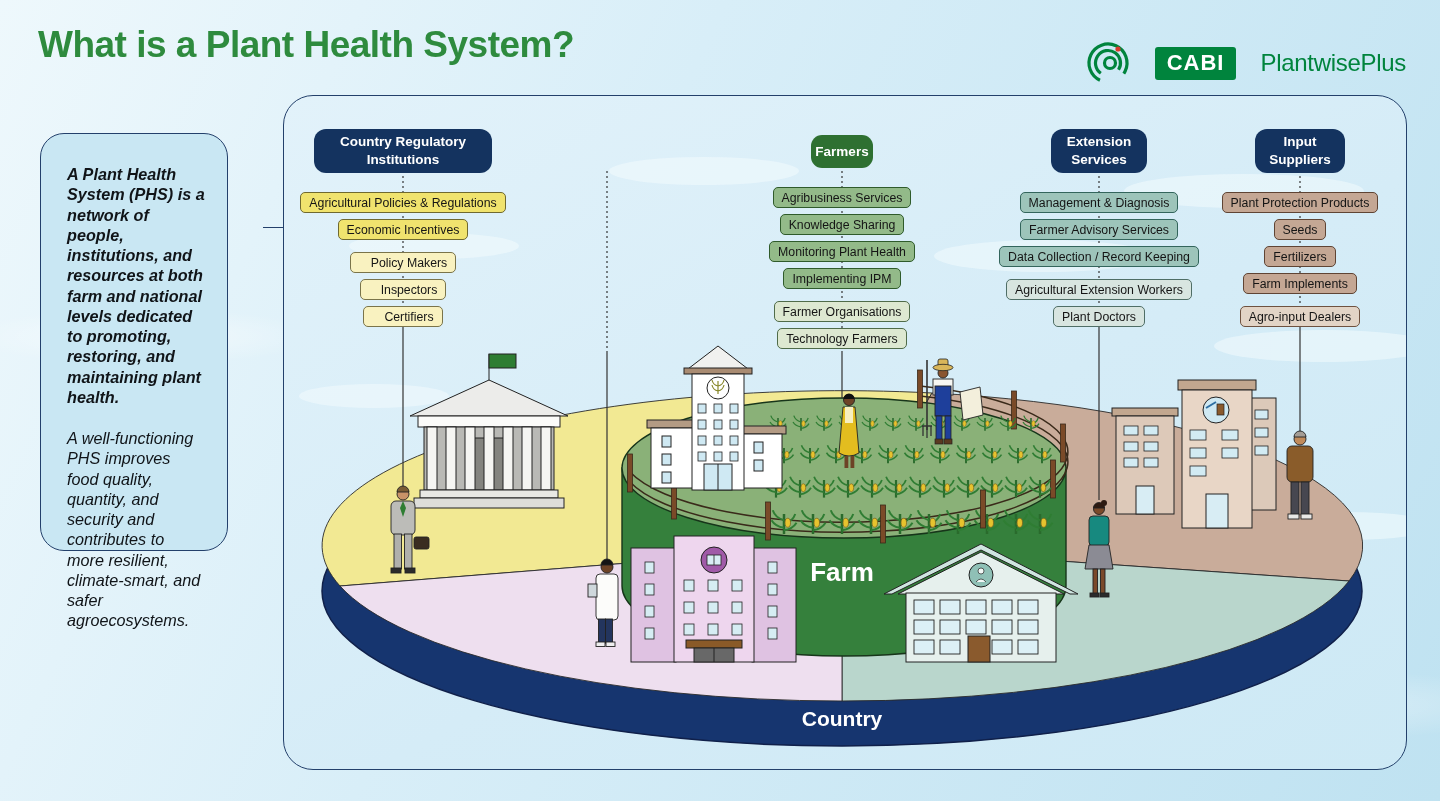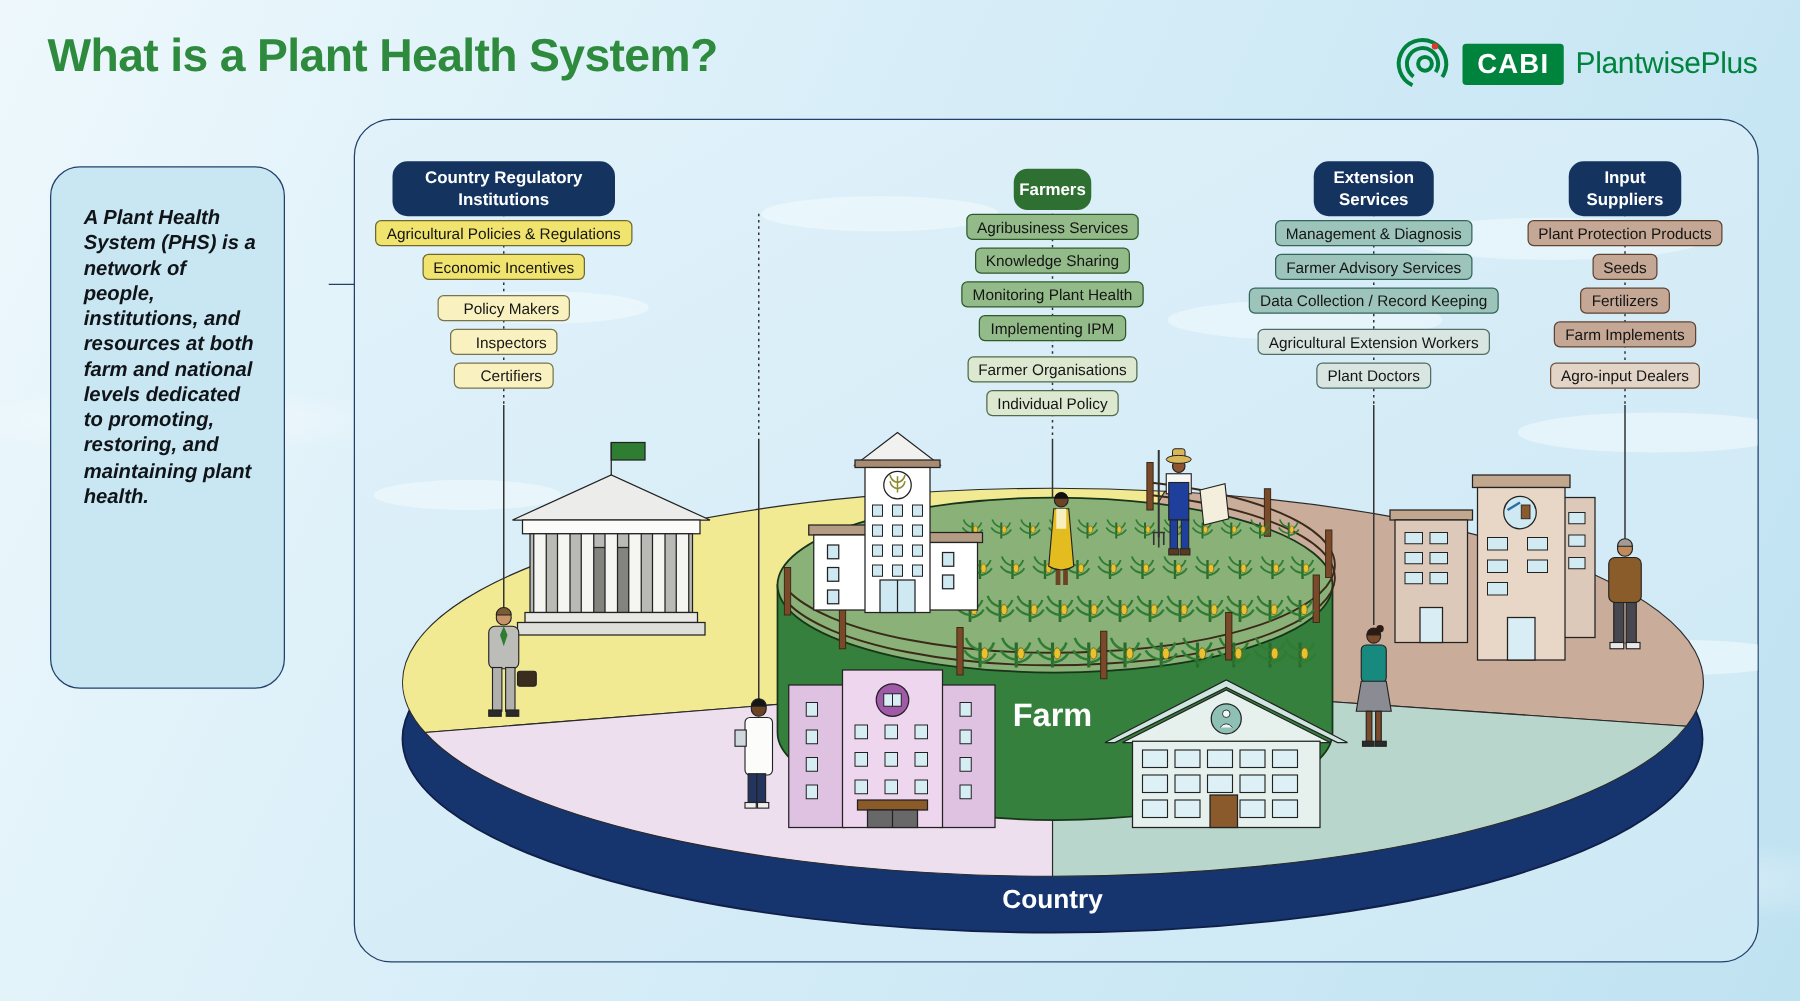--- a/index.html
+++ b/index.html
@@ -9,21 +9,21 @@
     background:
       radial-gradient(ellipse 260px 40px at 10% 42%, rgba(255,255,255,.55), rgba(255,255,255,0) 70%),
       radial-gradient(ellipse 300px 50px at 92% 88%, rgba(255,255,255,.4), rgba(255,255,255,0) 70%),
       linear-gradient(115deg,#eef8fc 0%,#d8eef8 40%,#bfe2f1 100%);
   }
   .page-title{
     position:absolute;left:38px;top:24px;margin:0;
     font-size:37px;font-weight:bold;letter-spacing:-.5px;color:#2e8b3e;
   }
   
-  .logo{position:absolute;top:28px;right:34px;display:flex;align-items:center;gap:9px;}
+  .logo{position:absolute;top:40px;right:34px;display:flex;align-items:center;gap:24px;}
   .logo .cabi-box{
     background:#00843d;color:#fff;font-weight:bold;font-size:22px;letter-spacing:1px;
     padding:5px 12px 6px;border-radius:3px;line-height:1;
   }
   .logo .product{color:#00843d;font-weight:normal;font-size:24px;letter-spacing:-.3px;}
   
   .intro-box{
     position:absolute;left:40px;top:133px;width:188px;height:418px;box-sizing:border-box;
     background:#c9e7f3;border:1.6px solid #23406b;border-radius:24px;
     padding:30px 22px 0 26px;color:#101418;font-style:italic;
@@ -40,21 +40,21 @@
   }
   .scene{position:absolute;left:0;top:0;z-index:1;}
   
   .column{position:absolute;z-index:2;display:flex;flex-direction:column;align-items:center;}
   .col-header{
     box-sizing:border-box;min-height:44px;display:flex;align-items:center;justify-content:center;
     background:#14335f;color:#fff;font-weight:bold;font-size:13.5px;line-height:1.3;text-align:center;
     border-radius:12px;padding:4px 10px;
   }
   .col-header.green{background:#2e7031;min-height:33px;margin-top:6px;border-radius:11px;}
-  .items{display:flex;flex-direction:column;align-items:center;margin-top:3px;}
+  .items{display:flex;flex-direction:column;align-items:center;margin-top:19px;}
   .item{
     box-sizing:border-box;height:21px;display:flex;align-items:center;white-space:nowrap;
     font-size:12.3px;color:#151515;padding:0 8px;border-radius:5px;border:1.1px solid #555;
     margin-top:6px;background:#fff;
   }
   .item:first-child{margin-top:0;}
   .item.gap{margin-top:12px;}
   .c-yellow.dark{background:#f0e36e;border-color:#6f6930;}
   .c-yellow.light{background:#f9f2c0;border-color:#7a744a;padding-left:20px;}
   .c-purple.dark{background:#d4aed7;border-color:#6d4a70;}
@@ -77,20 +77,21 @@
     <circle cx="23" cy="23" r="12.5" fill="none" stroke="#00843d" stroke-width="3.2" stroke-dasharray="58 22" transform="rotate(125 23 23)"></circle>
     <circle cx="25" cy="23" r="5.5" fill="none" stroke="#00843d" stroke-width="3.2"></circle>
     <circle cx="33" cy="9" r="2.6" fill="#d93a2b"></circle>
   </svg>
   <span class="cabi-box">CABI</span>
   <span class="product">PlantwisePlus</span>
 </div>
 
 <div class="intro-box">
   <p class="p1">A Plant Health System (PHS) is a network of people, institutions, and resources at both farm and national levels dedicated to promoting, restoring, and maintaining plant health.</p>
+  <p class="p2">A well-functioning PHS improves food quality, quantity, and security and contributes to more resilient, climate-smart, and safer agroecosystems.</p>
 </div>
 <div class="intro-connector"></div>
 
 <div class="panel">
 
   <svg class="scene" width="1124" height="675" viewBox="0 0 1124 675">
     <defs>
       <g id="corn">
         <path d="M0,0 V16" stroke="#2a6b2c" stroke-width="2" fill="none"></path>
         <path d="M0,5 Q-7,3 -9,-3 M0,8 Q7,6 9,0 M0,11 Q-7,10 -10,5 M0,13 Q7,12 10,7" stroke="#2f7d33" stroke-width="1.6" fill="none"></path>
@@ -441,21 +442,21 @@
 
 
   <div class="column" style="left:470px;top:33px;width:176px;align-items:center;">
     <div class="col-header green" style="width:62px;">Farmers</div>
     <div class="items" style="">
       <div class="item c-green dark">Agribusiness Services</div>
       <div class="item c-green dark">Knowledge Sharing</div>
       <div class="item c-green dark">Monitoring Plant Health</div>
       <div class="item c-green dark">Implementing IPM</div>
       <div class="item c-green light gap">Farmer Organisations</div>
-      <div class="item c-green light">Individual Policy</div>
+      <div class="item c-green light">Technology Farmers</div>
     </div>
   </div>
 
   <div class="column" style="left:928px;top:33px;width:176px;">
     <div class="col-header" style="width:90px;">Input Suppliers</div>
     <div class="items">
       <div class="item c-tan dark">Plant Protection Products</div>
       <div class="item c-tan dark">Seeds</div>
       <div class="item c-tan dark">Fertilizers</div>
       <div class="item c-tan dark">Farm Implements</div>

